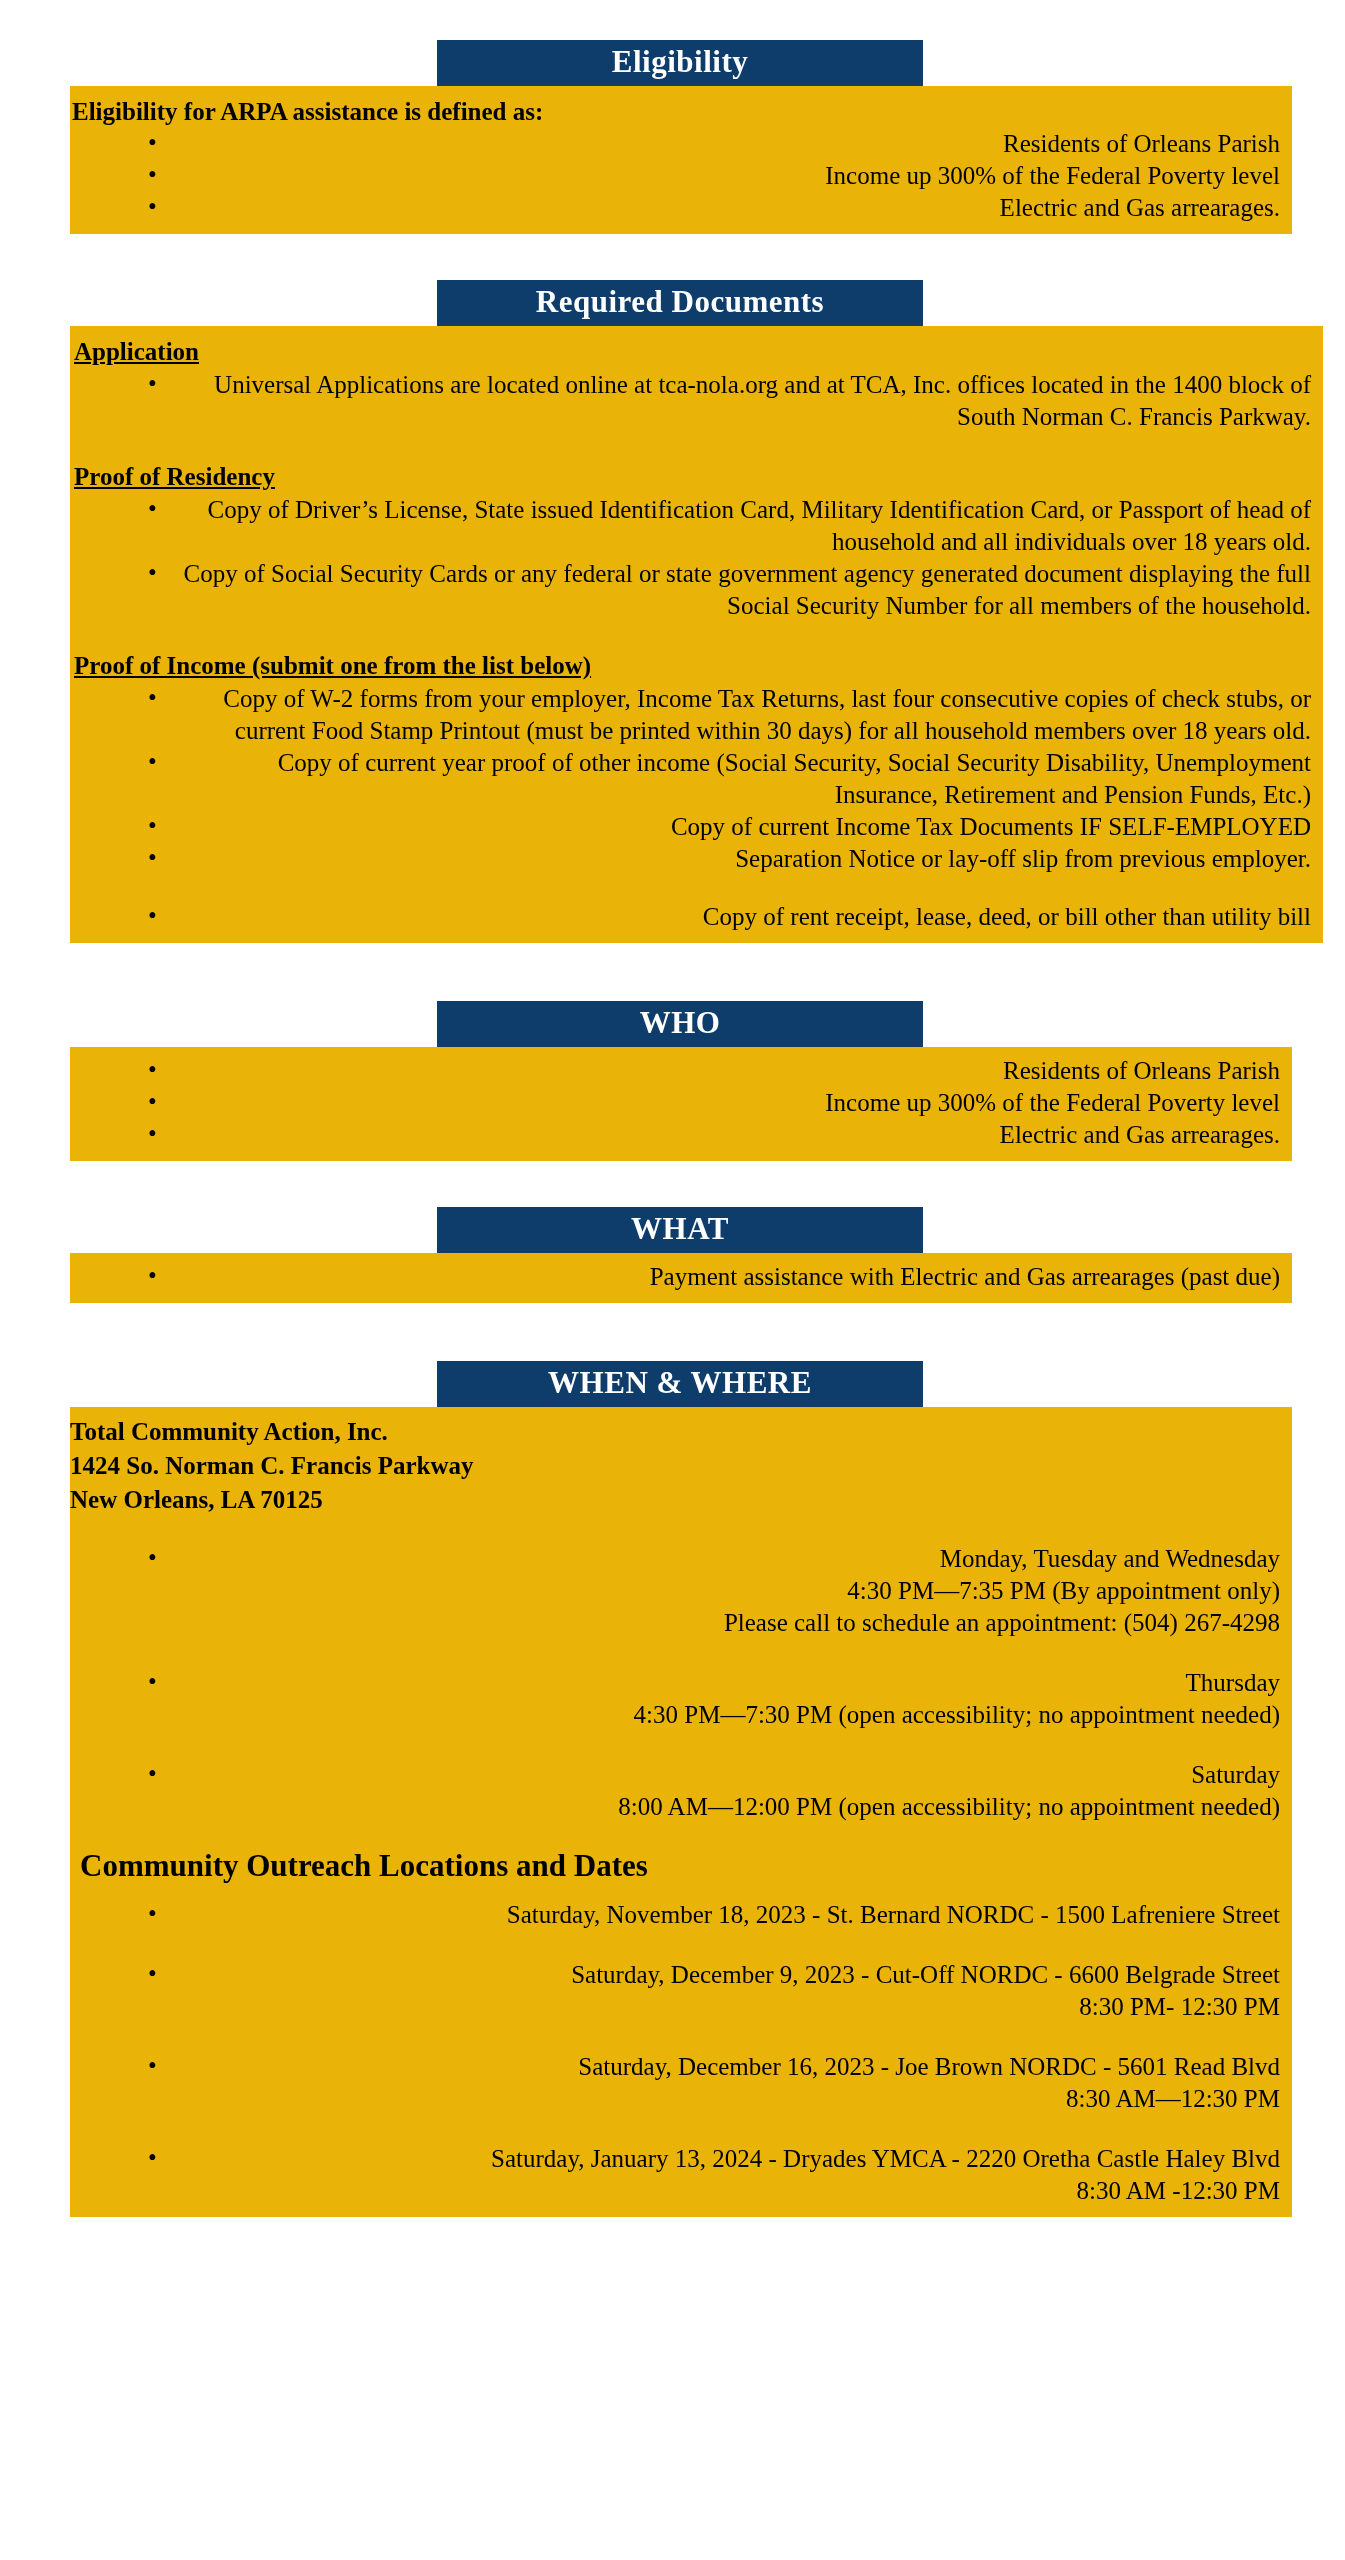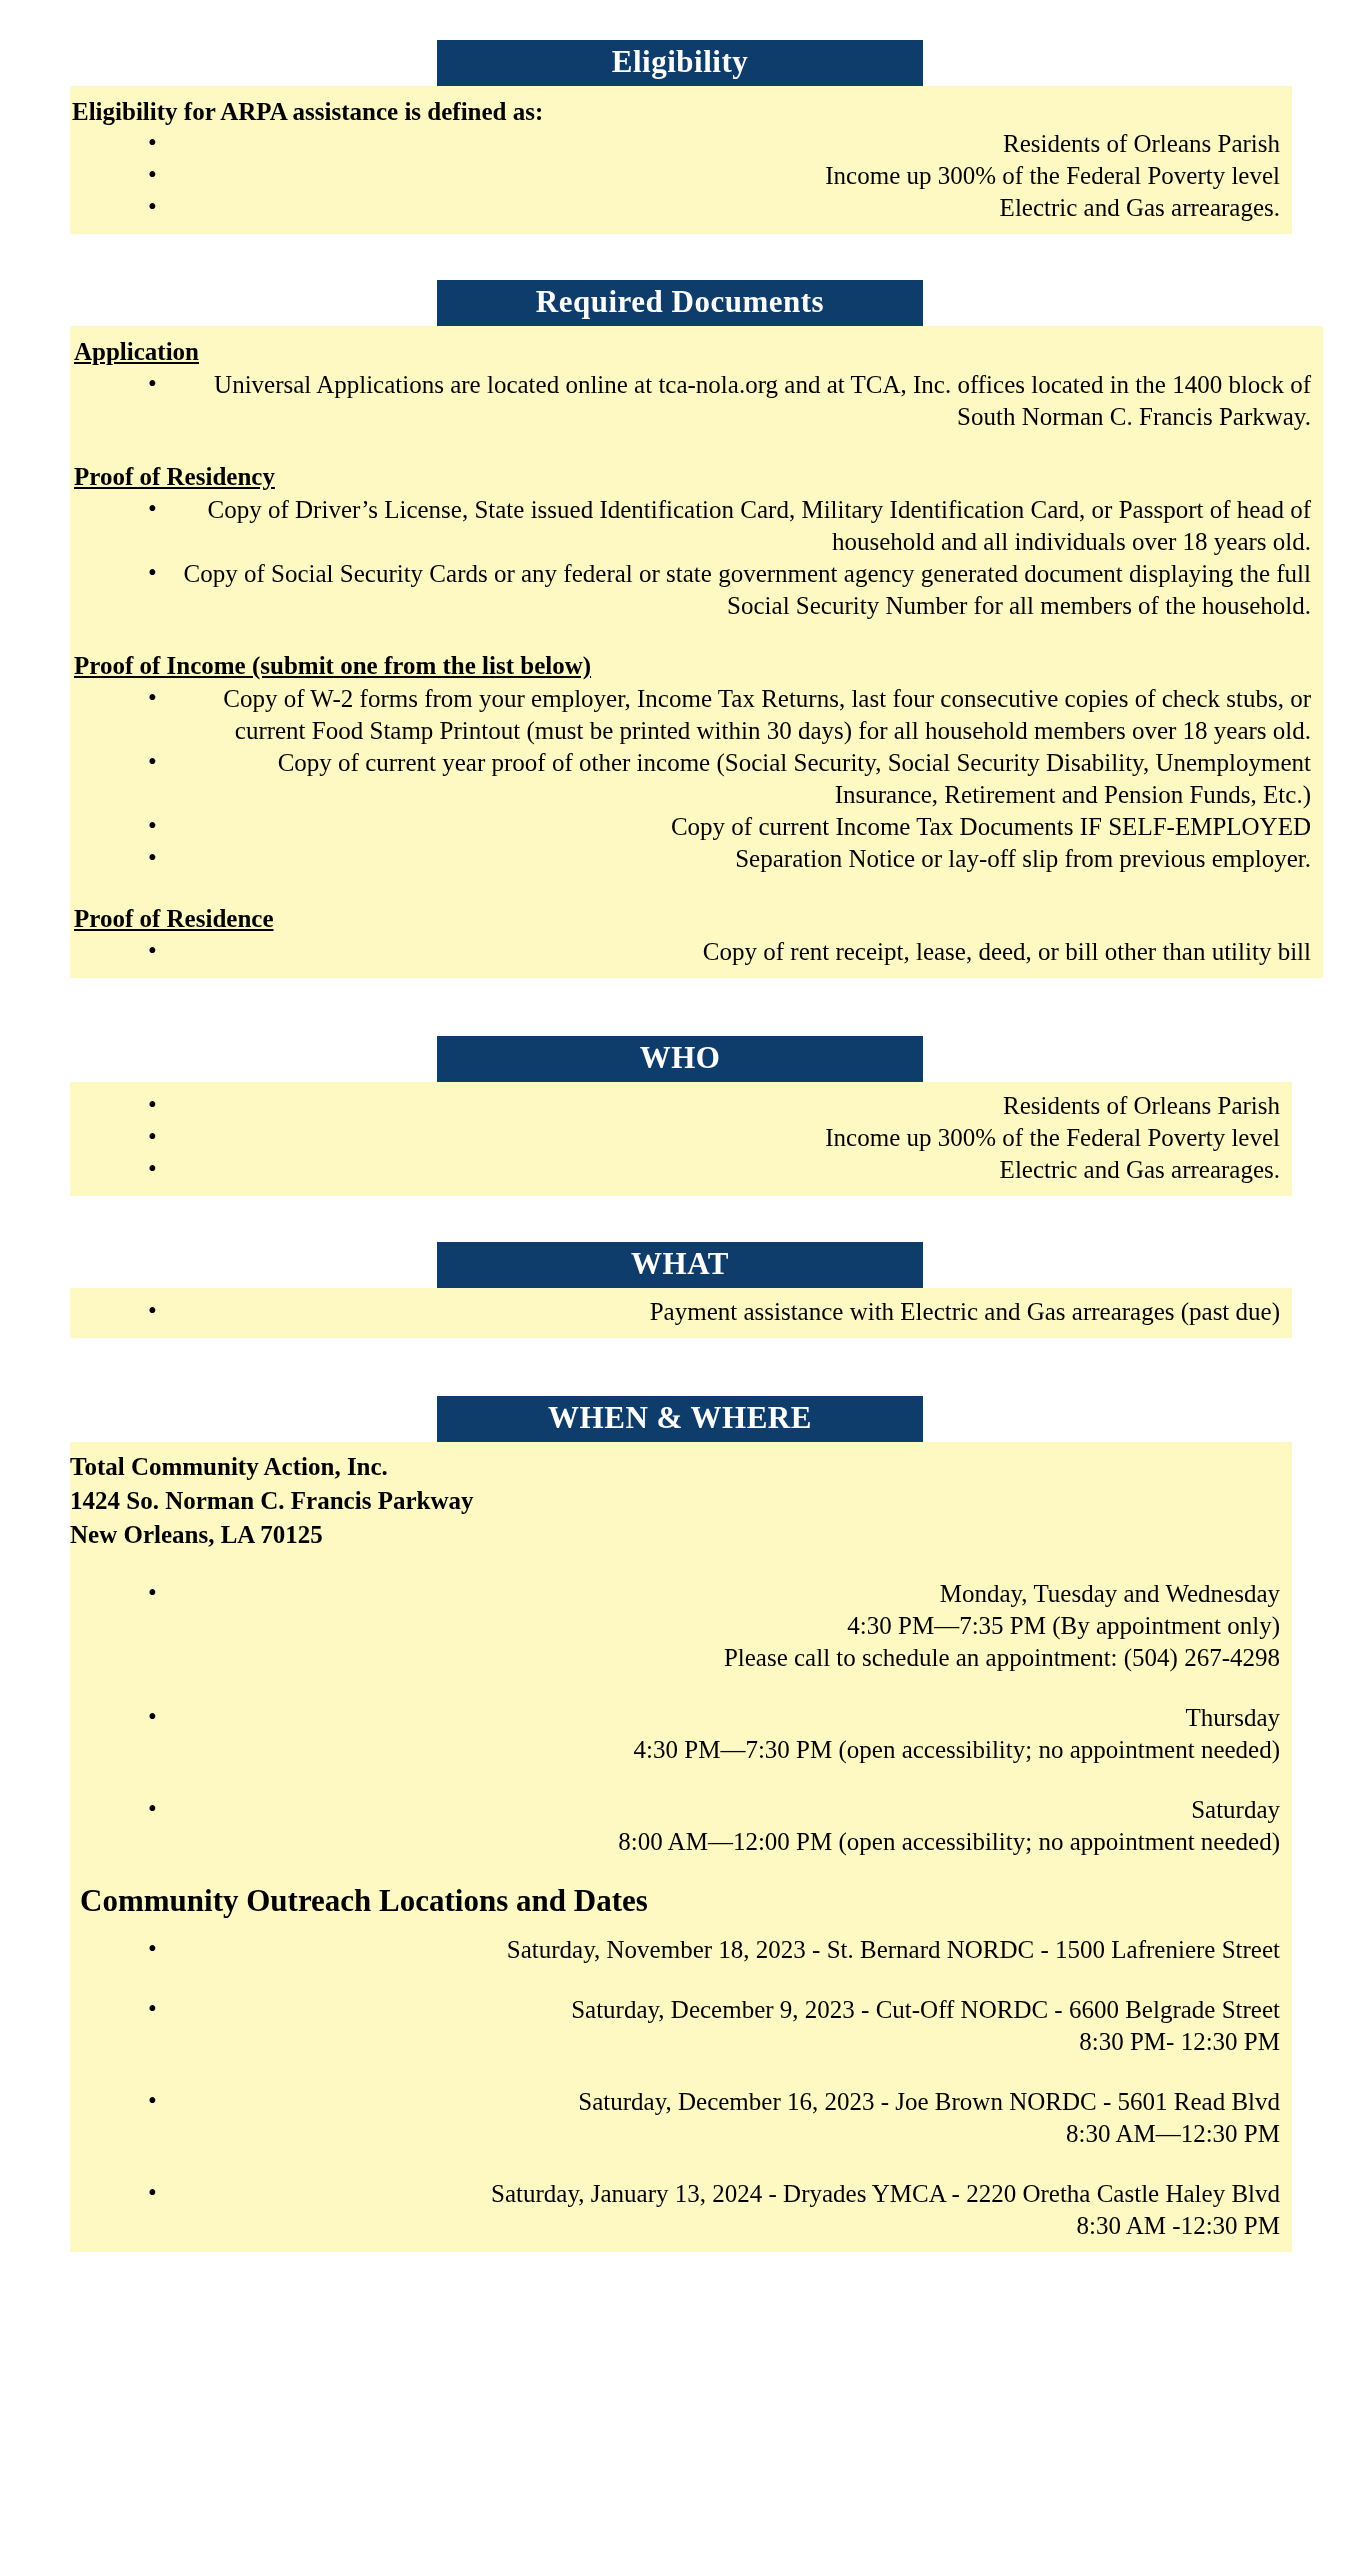--- a/index.html
+++ b/index.html
@@ -39,21 +39,21 @@
     text-align: center;
     letter-spacing: 0.5px;
     box-sizing: border-box;
     margin-left: 437px;
     width: 486px;
     padding: 2px 0 4px 0;
   }
 
   
   .panel {
-    background: #fef9c3;
+    background: #eab308;
     box-sizing: border-box;
     margin-left: 70px;
     width: 1222px;
     padding: 8px 0 10px 0;
   }
   .panel.wide {
     margin-left: 70px;
     width: 1253px;
   }
 
@@ -178,23 +178,20 @@
     </div>
     <ul class="bullets">
       <li>Copy of W-2 forms from your employer, Income Tax Returns, last four consecutive copies of check stubs, or current Food Stamp Printout (must be printed within 30 days) for all household members over 18 years old.</li>
       <li>Copy of current year proof of other income (Social Security, Social Security Disability, Unemployment Insurance, Retirement and Pension Funds, Etc.)</li>
       <li>Copy of current Income Tax Documents IF SELF-EMPLOYED</li>
       <li>Separation Notice or lay-off slip from previous employer.</li>
     </ul>
 
     <div class="gap-md"></div>
 
-    <div class="subhead-row">
-      <div class="subhead">Proof of Residence</div>
-    </div>
     <ul class="bullets">
       <li>Copy of rent receipt, lease, deed, or bill other than utility bill</li>
     </ul>
   </div>
 
   <div class="between-sections-lg"></div>
 
   <div class="bar-wrap">
     <div class="section-bar">WHO</div>
   </div>

